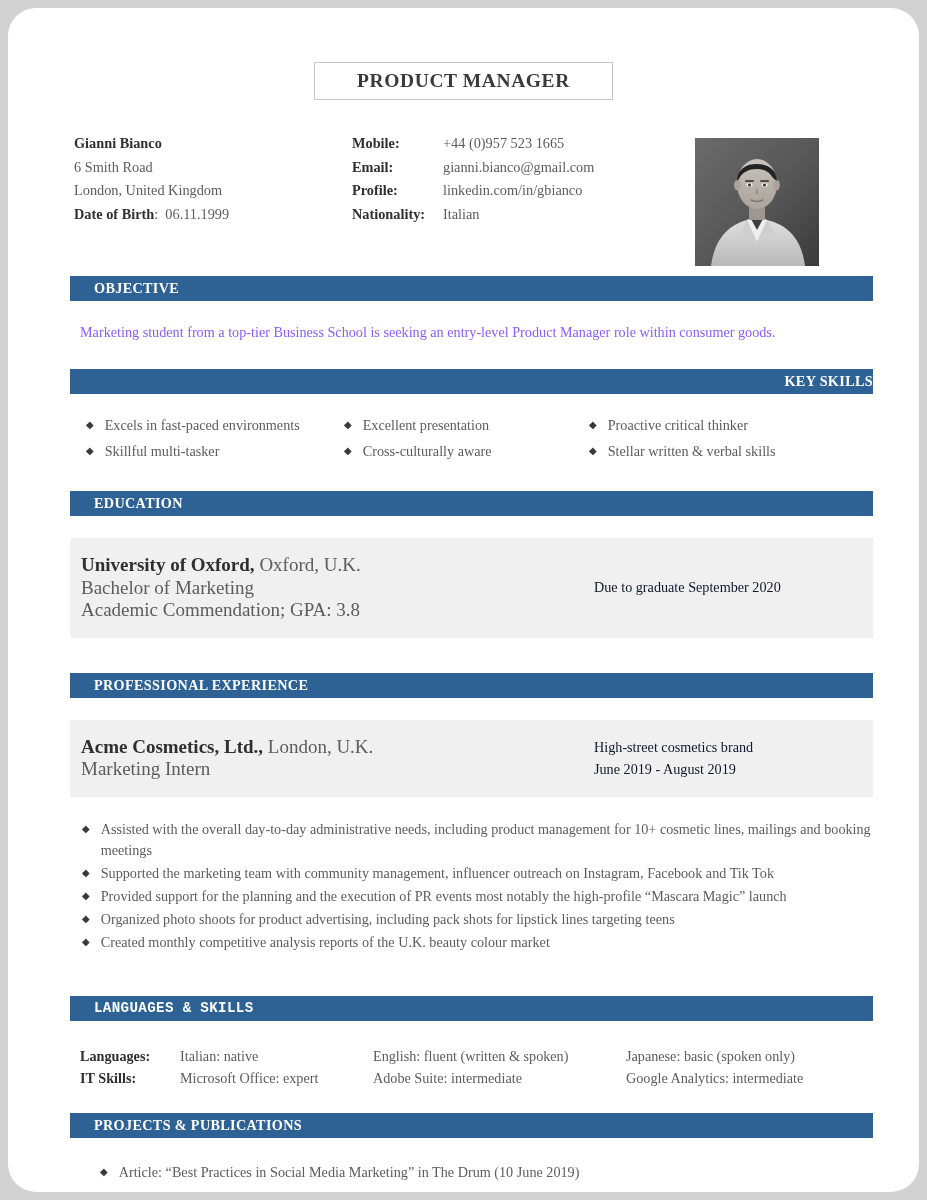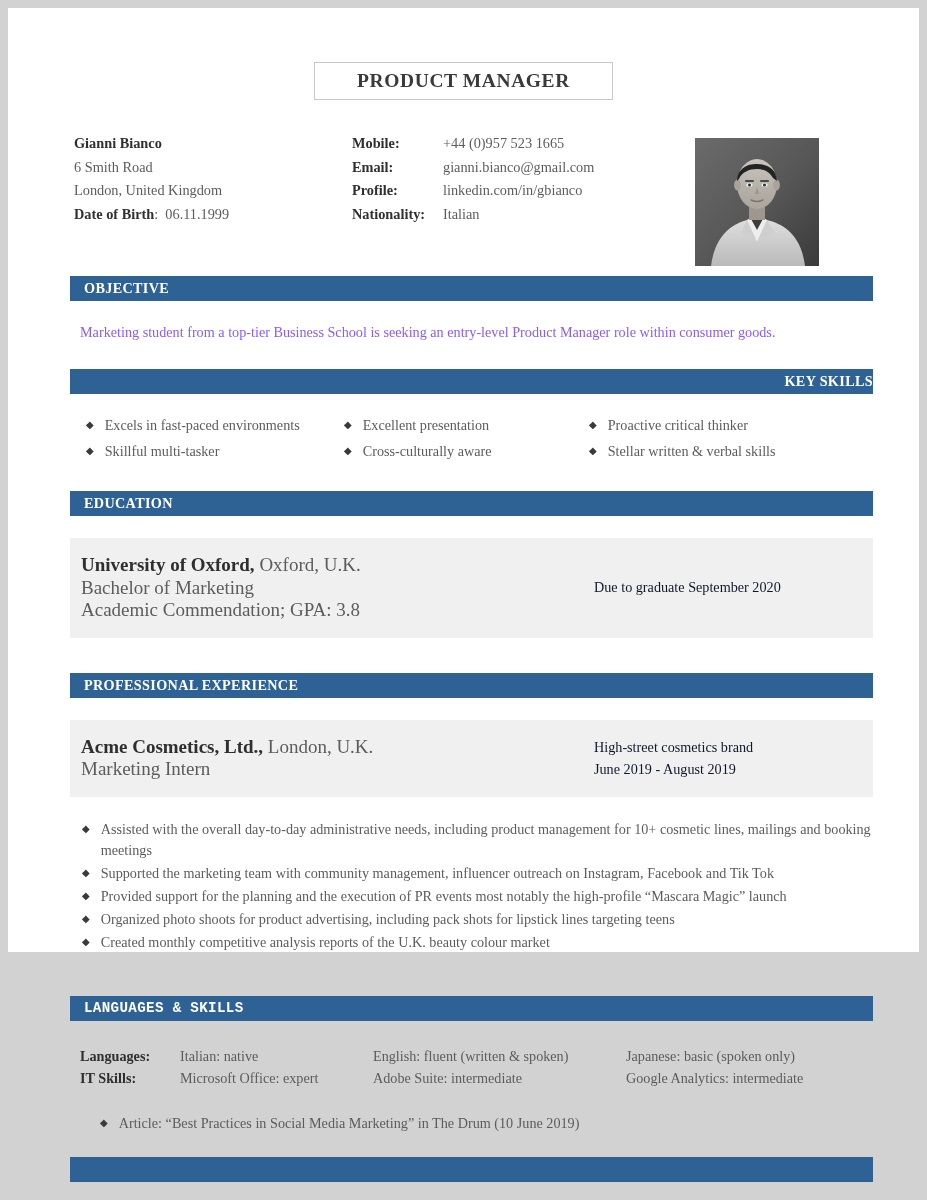--- a/index.html
+++ b/index.html
@@ -10,22 +10,23 @@
     background: #d2d2d2;
     font-family: "Liberation Serif", serif;
     overflow: hidden;
   }
 
   .page {
     position: absolute;
     left: 8px;
     top: 8px;
     width: 911px;
-    height: 944px;
+    height: 1184px;
     background: #ffffff;
+    border-radius: 28px;
   }
 
   
   .title-wrap {
     display: flex;
     justify-content: center;
     padding-top: 54px;
   }
   .title-box {
     border: 1px solid #c8c8c8;
@@ -97,21 +98,21 @@
   .photo svg { display: block; width: 124px; height: 128px; }
 
   
   .bar {
     background: #2e6294;
     height: 25px;
     margin-left: 62px;
     width: 803px;
     display: flex;
     align-items: center;
-    padding-left: 14px;
+    padding-left: 24px;
   }
   .bar-text {
     color: #ffffff;
     font-size: 14.2px;
     font-weight: bold;
     letter-spacing: 0.35px;
   }
 
   
   .objective-text {
@@ -401,20 +402,23 @@
       <span class="lg-c lg-c3">Japanese: basic (spoken only)</span>
     </div>
     <div class="lang-row">
       <span class="lg-lbl">IT Skills:</span>
       <span class="lg-c lg-c1">Microsoft Office: expert</span>
       <span class="lg-c lg-c2">Adobe Suite: intermediate</span>
       <span class="lg-c lg-c3">Google Analytics: intermediate</span>
     </div>
   </div>
 
+  <div class="bar s-pub">
+    <span class="bar-text">PROJECTS &amp; PUBLICATIONS</span>
+  </div>
   <div class="pub-list">
     <div class="pub-item">
         <span class="dia">◆</span>
         <span>Article: “Best Practices in Social Media Marketing” in The Drum (10 June 2019)</span>
       </div>
   </div>
 
   <div class="bar s-hob">
     
   </div>

